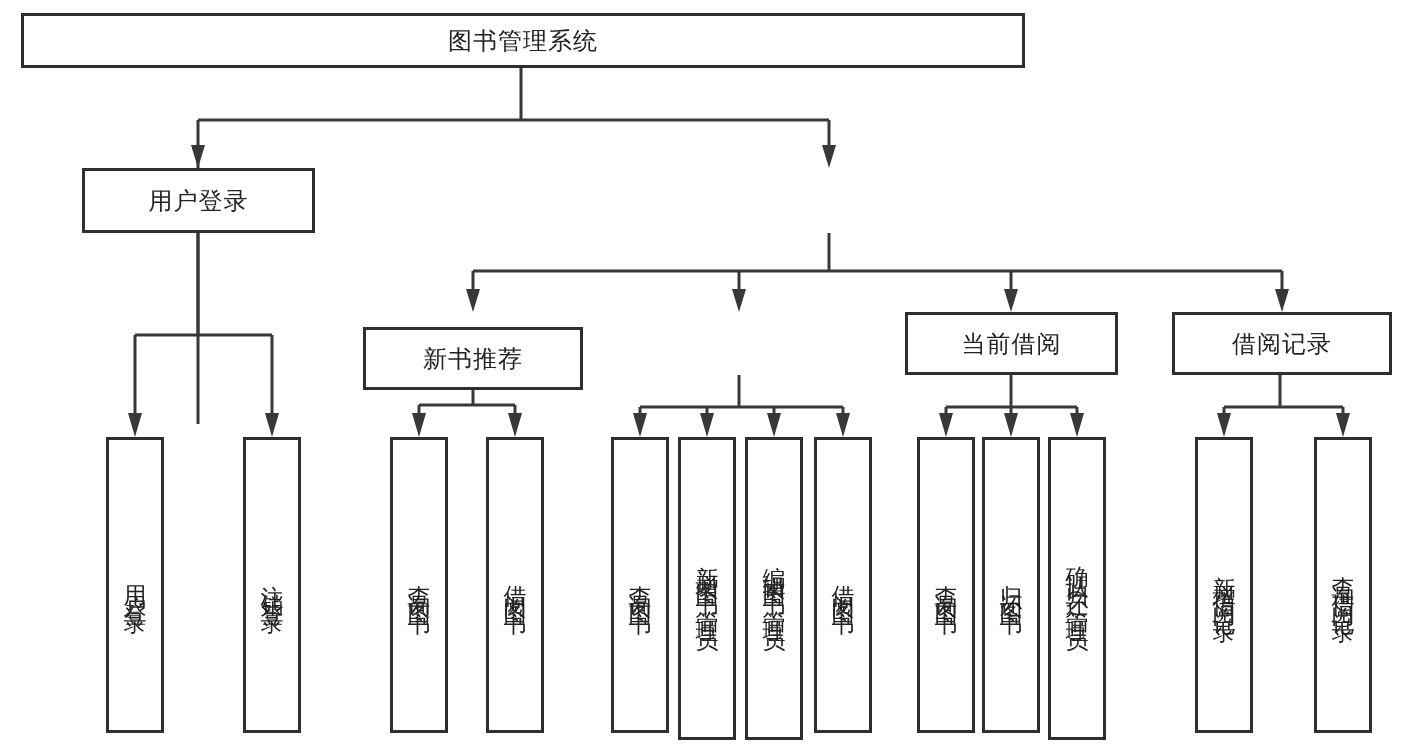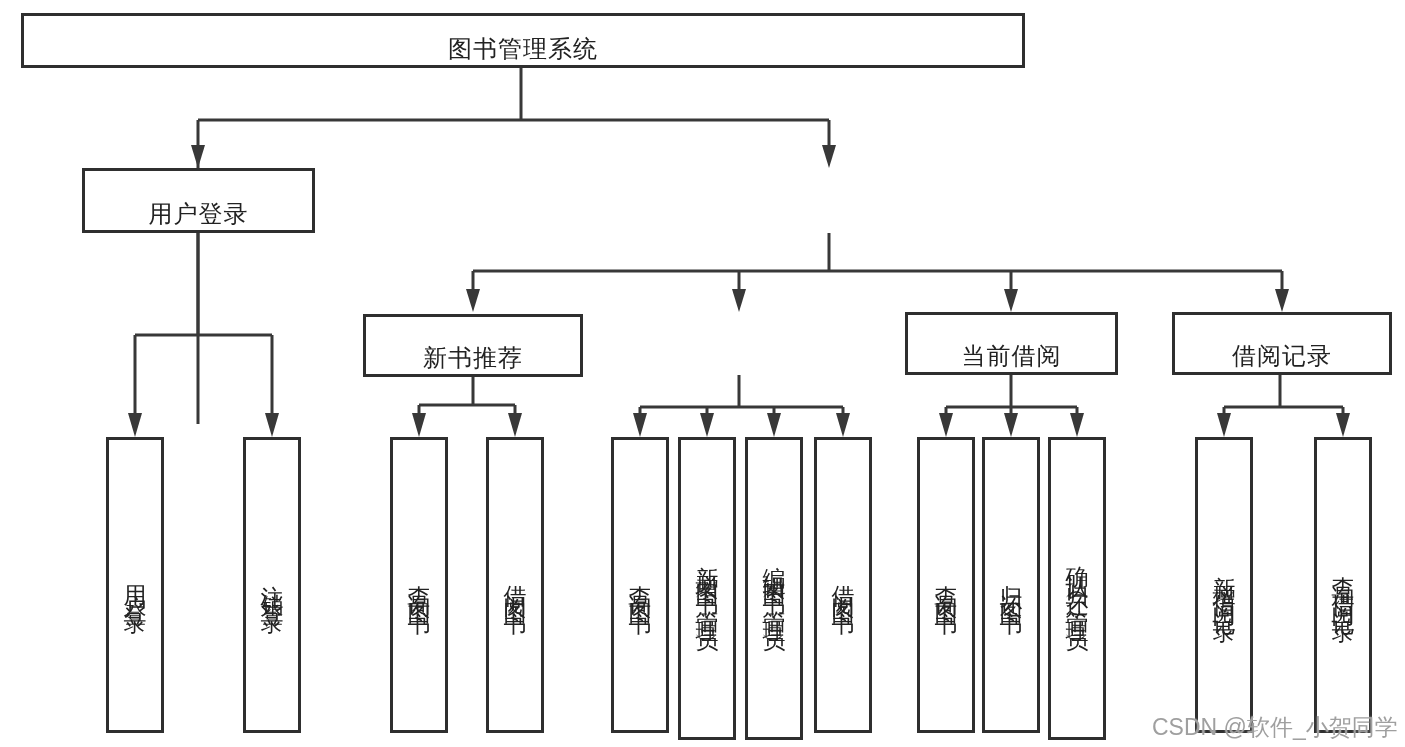--- a/index.html
+++ b/index.html
@@ -12,21 +12,21 @@
     background:var(--background);
     font-family:"Liberation Sans","DejaVu Sans",sans-serif;
     color:var(--text);
   }
   #wires{position:absolute;left:0;top:0;width:1405px;height:747px;}
   #wires path{stroke:var(--line);stroke-width:3;fill:none;}
   #wires polygon{fill:var(--line);stroke:none;}
   .node{
     position:absolute; box-sizing:border-box;
     border:3px solid var(--box-border); background:var(--box-fill);
-    display:flex; align-items:flex-end; justify-content:center;
+    display:flex; align-items:center; justify-content:center;
     font-size:24px; letter-spacing:1px; white-space:nowrap;font-family:Liberation Mono, monospace;
   }
   .leaf{
     position:absolute; box-sizing:border-box; width:58px; height:296px; top:437px;
     border:3px solid var(--box-border); background:var(--box-fill);
     display:flex; align-items:center; justify-content:center;
   }
   .leaf.tall{height:303px;}
   .vtext{
     writing-mode:vertical-rl; text-orientation:mixed;
@@ -81,21 +81,21 @@
   </svg>
 
   <div class="node" style="left:21px;top:13px;width:1004px;height:55px;">
     <span class="hlabel">图书管理系统</span>
   </div>
 
   <div class="node" style="left:82px;top:168px;width:233px;height:65px;">
     <span class="hlabel">用户登录</span>
   </div>
 
-  <div class="node" style="left:363px;top:314px;width:220px;height:63px;">
+  <div class="node" style="left:363px;top:327px;width:220px;height:63px;">
     <span class="hlabel">新书推荐</span>
   </div>
   <div class="node" style="left:905px;top:312px;width:213px;height:63px;">
     <span class="hlabel">当前借阅</span>
   </div>
   <div class="node" style="left:1172px;top:312px;width:220px;height:63px;">
     <span class="hlabel">借阅记录</span>
   </div>
 
   <div class="leaf" style="left:106px;">
@@ -135,15 +135,14 @@
     <span class="vtext">确认归还（管理员）</span>
   </div>
 
   <div class="leaf" style="left:1195px;">
     <span class="vtext">新增借阅记录</span>
   </div>
   <div class="leaf" style="left:1314px;">
     <span class="vtext">查询借阅记录</span>
   </div>
 
-  <div id="watermark">CSDN @软件_小贺同学</div>
 
 </div>
 
 </body></html>

